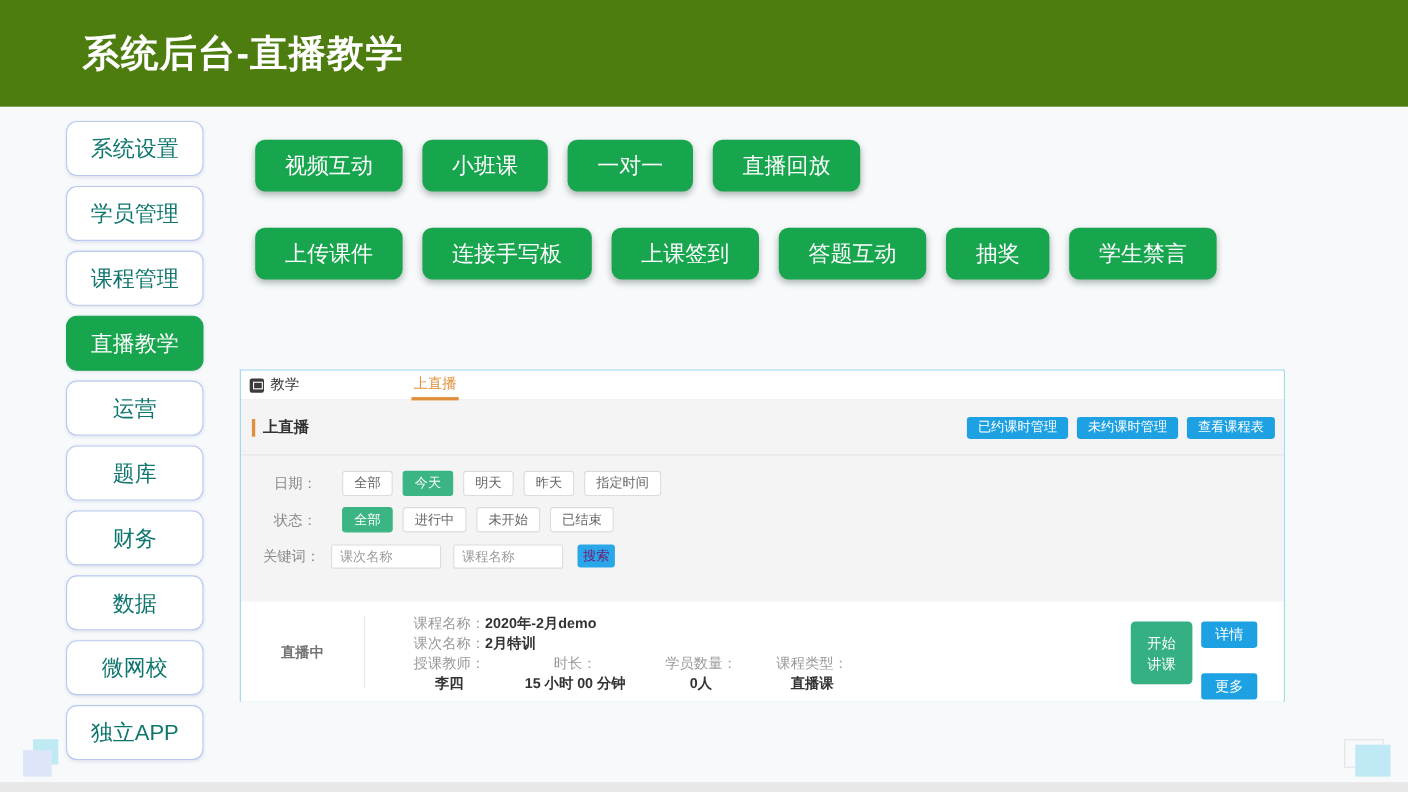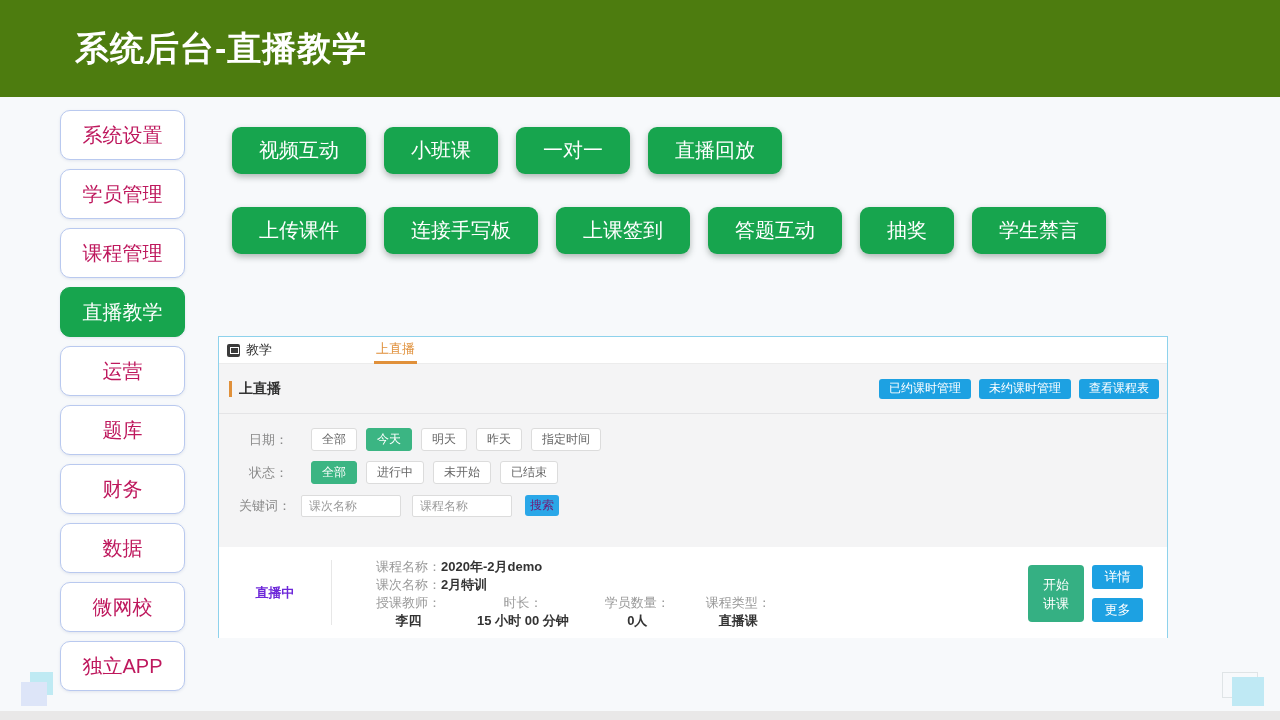--- a/index.html
+++ b/index.html
@@ -12,21 +12,21 @@
   .top-header {
     position:absolute; left:0; top:0; width:1280px; height:97px;
     background:#4d7c0f; display:flex; align-items:center;
   }
   .top-header h1 { color:#fff; font-size:34px; font-weight:bold; margin-left:75px; letter-spacing:1px; }
   
   .sidebar { position:absolute; left:60px; top:110px; display:flex; flex-direction:column; gap:9px; }
   .side-btn {
     width:125px; height:50px; background:#fff; border:1px solid #b9c9ef; border-radius:10px;
     display:flex; align-items:center; justify-content:center;
-    font-size:20px; color:#be185d; cursor:pointer; box-shadow:0 1px 3px rgba(120,140,180,.18);
+    font-size:20px; color:#0f766e; cursor:pointer; box-shadow:0 1px 3px rgba(120,140,180,.18);
   }
   .side-btn.active { background:#17a54e; border-color:#17a54e; color:#fff; }
   
   .feat-row { position:absolute; left:232px; display:flex; gap:18px; }
   .feat-row.r1 { top:127px; }
   .feat-row.r2 { top:207px; }
   .feat-btn {
     height:47px; background:#17a54e; color:#fff; border:none; border-radius:9px;
     font-size:20px; padding:0 27px; cursor:pointer; font-family:inherit;
     box-shadow:0 3px 6px rgba(40,60,50,.35); white-space:nowrap;
@@ -79,34 +79,34 @@
     font-size:12px; color:#555; padding:0 7px; margin-right:11px; font-family:inherit;
   }
   .kw-input::placeholder { color:#9a9a9a; }
   .search-btn {
     width:34px; height:21px; background:#2aa7e8; border:none; border-radius:3px;
     color:#701a75; font-size:12px; cursor:pointer; margin-left:2px; font-family:inherit;
   }
   .course-row { height:91px; background:#fff; display:flex; position:relative; }
   .live-status {
     width:112px; display:flex; align-items:center; justify-content:center;
-    color:#6d28d9; font-size:13px; font-weight:bold; flex:none;
+    color:#737373; font-size:13px; font-weight:bold; flex:none;
   }
   .v-div { border-left:1px solid #e7e7e7; margin:13px 0; }
   .course-fields { padding:11px 0 9px 16px; display:flex; flex-direction:column; justify-content:space-between; }
   .c-line { display:flex; align-items:center;margin-left:28px; }
   .c-line .pair { margin-right:36px; display:flex; align-items:center; white-space:nowrap;flex-direction:column; }
   .c-label { color:#9a9a9a; font-size:13px; }
   .c-value { color:#333; font-size:13px; font-weight:bold; }
   .row-actions { position:absolute; right:24px; top:18px; display:flex; gap:8px; }
   .start-btn {
     width:56px; height:57px; background:#35b083; border:none; border-radius:4px;
     color:#fff; font-size:13px; cursor:pointer; line-height:19px; font-family:inherit;
   }
-  .stack { display:flex; flex-direction:column; gap:9px; }
+  .stack { display:flex; flex-direction:column; gap:23px; }
   .blue-btn {
     width:51px; height:24px; background:#1da1e2; border:none; border-radius:3px;
     color:#fff; font-size:13px; cursor:pointer; font-family:inherit;
   }
   
   .sq { position:absolute; }
   .sq-cyan-l  { left:30px; top:672px; width:23px; height:23px; background:#bfeaf3; }
   .sq-lav-l   { left:21px; top:682px; width:26px; height:24px; background:#dde5f8; }
   .sq-out-r   { left:1222px; top:672px; width:36px; height:26px; background:transparent; border:1px solid #dfe4e6; }
   .sq-cyan-r  { left:1232px; top:677px; width:32px; height:29px; background:#bfe9f4; }

